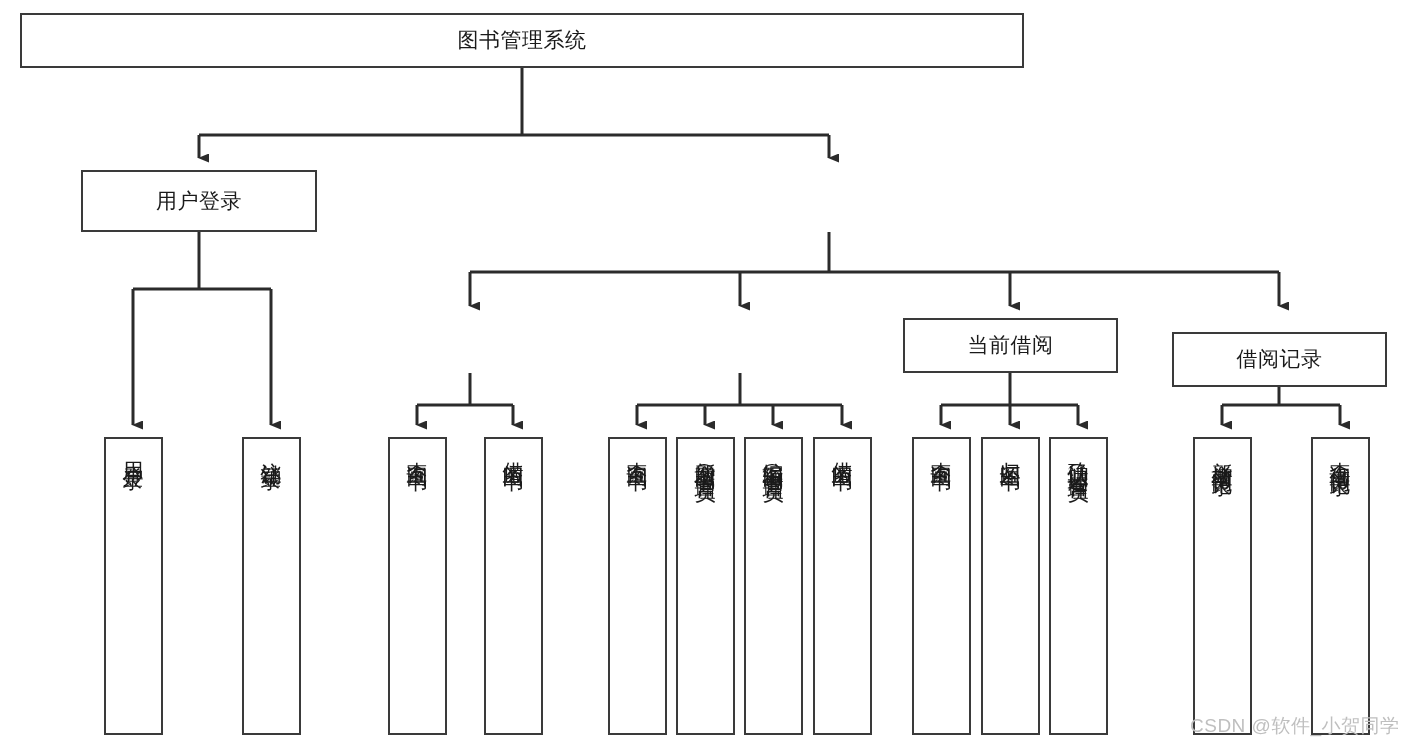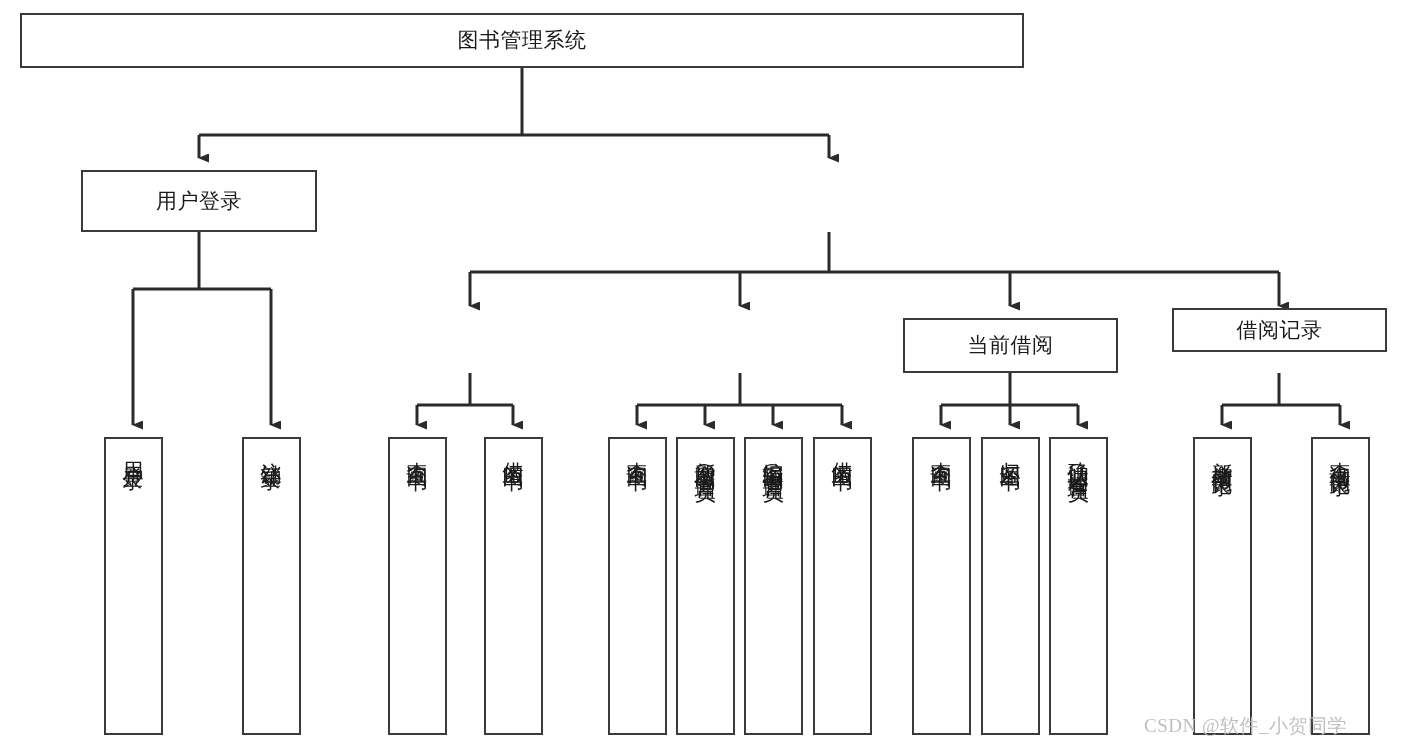--- a/index.html
+++ b/index.html
@@ -129,21 +129,21 @@
     <span class="lbl">图书管理系统</span>
   </div>
 
   <div class="node horiz" style="left:81px; top:170px; width:236px; height:62px;">
     <span class="lbl">用户登录</span>
   </div>
 
   <div class="node horiz" style="left:903px; top:318px; width:215px; height:55px;">
     <span class="lbl">当前借阅</span>
   </div>
-  <div class="node horiz" style="left:1172px; top:308px; width:215px; height:44px;">
+  <div class="node horiz" style="left:1172px; top:332px; width:215px; height:55px;">
     <span class="lbl">借阅记录</span>
   </div>
 
   <div class="node vert" style="left:104px; top:437px; width:59px; height:298px;">
     <span class="lbl">用户登录</span>
   </div>
   <div class="node vert" style="left:242px; top:437px; width:59px; height:298px;">
     <span class="lbl">注销登录</span>
   </div>
 
@@ -177,15 +177,15 @@
     <span class="lbl">确认归还（管理员）</span>
   </div>
 
   <div class="node vert" style="left:1193px; top:437px; width:59px; height:298px;">
     <span class="lbl">新增借阅记录</span>
   </div>
   <div class="node vert" style="left:1311px; top:437px; width:59px; height:298px;">
     <span class="lbl">查询借阅记录</span>
   </div>
 
-  <div class="watermark" style="left:1144px; top:713px;font-family:Liberation Serif, serif;">CSDN @软件_小贺同学</div>
+  <div class="watermark" style="left:1190px; top:713px;">CSDN @软件_小贺同学</div>
 
 </div>
 
 </body></html>

